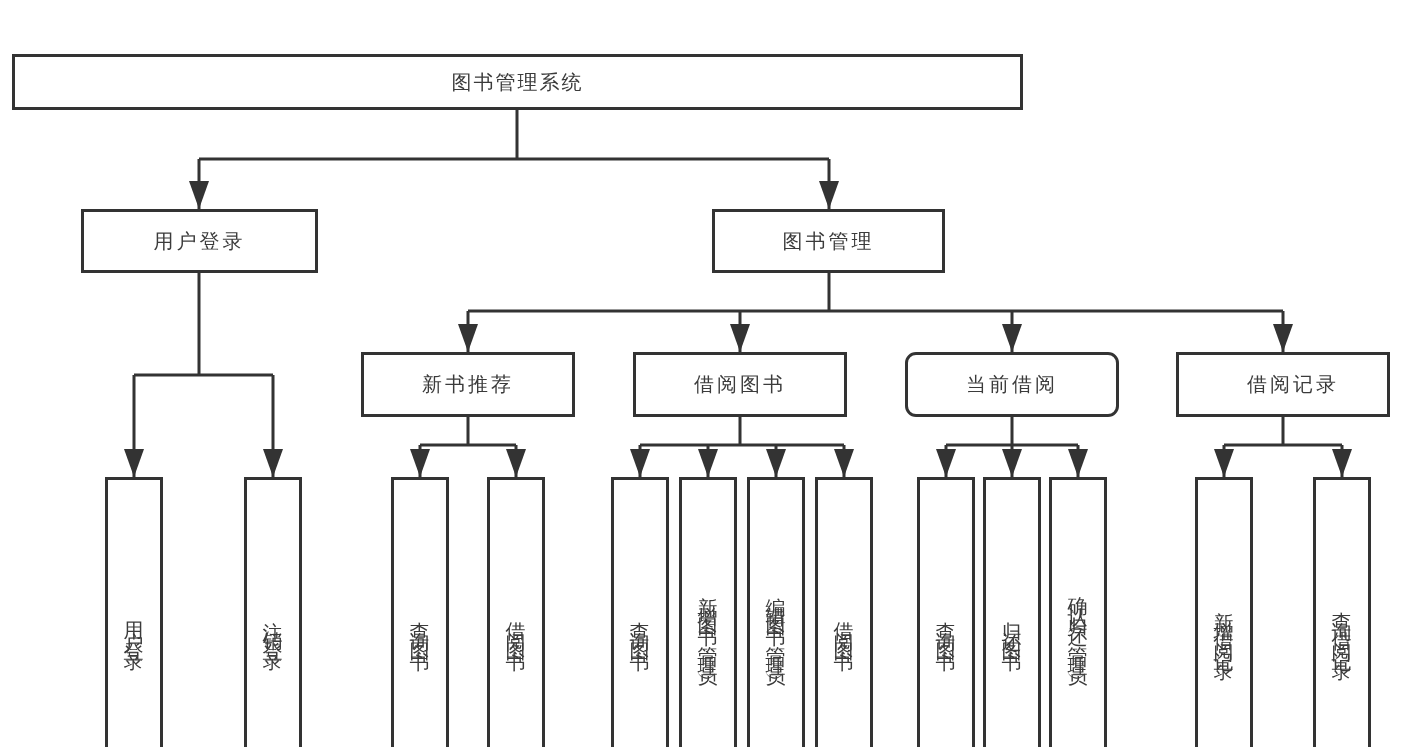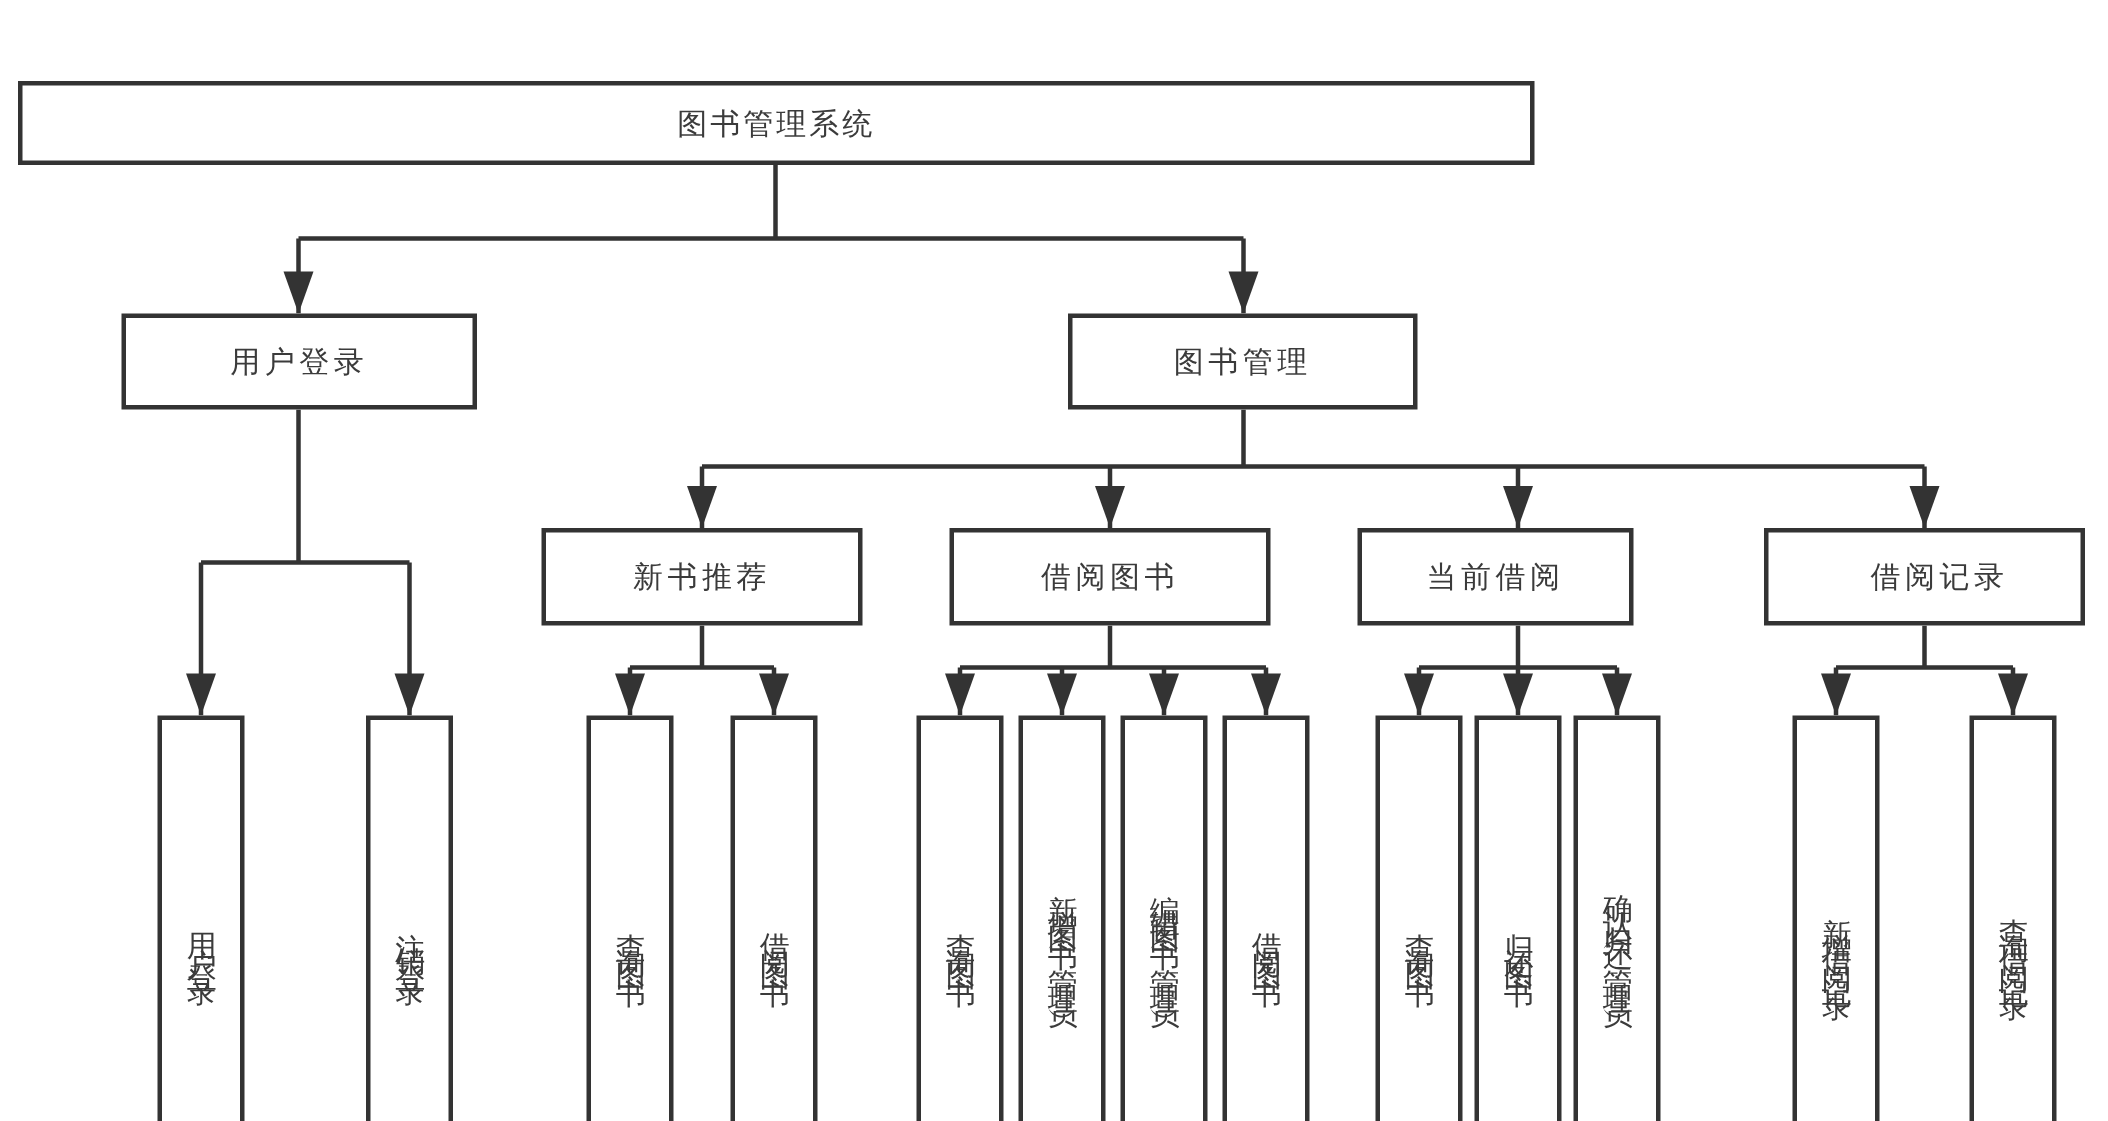--- a/index.html
+++ b/index.html
@@ -109,21 +109,21 @@
   <div class="box" style="left:712px; top:169px; width:233px; height:64px;">
     <span class="hlabel">图书管理</span>
   </div>
 
   <div class="box" style="left:361px; top:312px; width:214px; height:65px;">
     <span class="hlabel">新书推荐</span>
   </div>
   <div class="box" style="left:633px; top:312px; width:214px; height:65px;">
     <span class="hlabel">借阅图书</span>
   </div>
-  <div class="box" style="left:905px; top:312px; width:184px; height:65px;">
+  <div class="box" style="left:905px; top:312px; width:214px; height:65px;border-radius:11px;">
     <span class="hlabel">当前借阅</span>
   </div>
   <div class="box" style="left:1176px; top:312px; width:214px; height:65px;padding-left:20px;">
     <span class="hlabel">借阅记录</span>
   </div>
 
   <div class="box" style="left:105px; top:437px; width:58px; height:297px;">
     <span class="vtext">用户登录</span>
   </div>
   <div class="box" style="left:244px; top:437px; width:58px; height:297px;">

